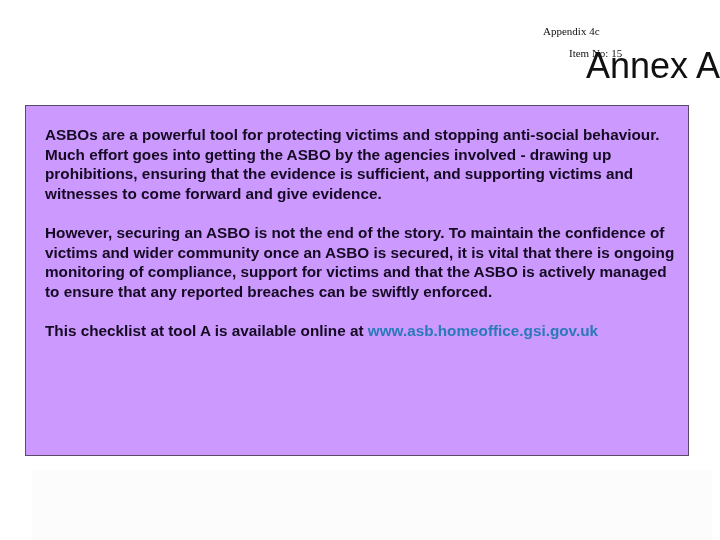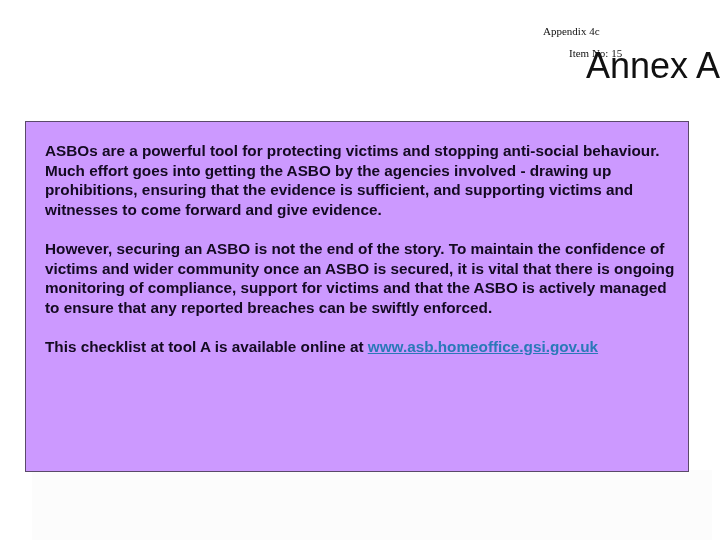--- a/index.html
+++ b/index.html
@@ -2,24 +2,24 @@
 <html><head>
   <meta charset="utf-8">
   <style>
     html, body { margin:0; padding:0; }
     body { width:720px; height:540px; background:#ffffff; position:relative; overflow:hidden; font-family:"Liberation Sans", sans-serif; }
     .bottom-shade { position:absolute; left:32px; top:470px; width:680px; height:70px; background:#fcfcfc; }
     .meta { position:absolute; left:543px; font-size:11px; color:#111;font-family:Liberation Serif, serif; }
     .meta1 { top:25px; }
     .meta2 { top:47px;margin-left:26px; }
     .title { position:absolute; left:0; width:720px; top:46px; text-align:right; font-size:36px; color:#111; line-height:40px; }
-    .box { position:absolute; left:25px; top:105px; width:664px; height:351px; background:#cc99ff; border:1px solid #5a4a6a; box-sizing:border-box;margin-top:16px; }
+    .box { position:absolute; left:25px; top:105px; width:664px; height:351px; background:#cc99ff; border:1px solid #5a4a6a; box-sizing:border-box; }
     .content { position:absolute; left:19px; top:19px; width:640px; font-weight:bold; font-size:15.3px; line-height:19.6px; color:#140a22; }
     .content p { margin:0 0 19.6px 0; }
-    .link { color:#2a79b8; text-decoration:underline; }
+    .link { color:#2a79b8; }
   </style>
 </head>
 <body>
 
 <div class="bottom-shade"></div>
 
 <div class="meta meta1">Appendix 4c</div>
 <div class="meta meta2">Item No: 15</div>
 <div class="title">Annex A</div>
 

